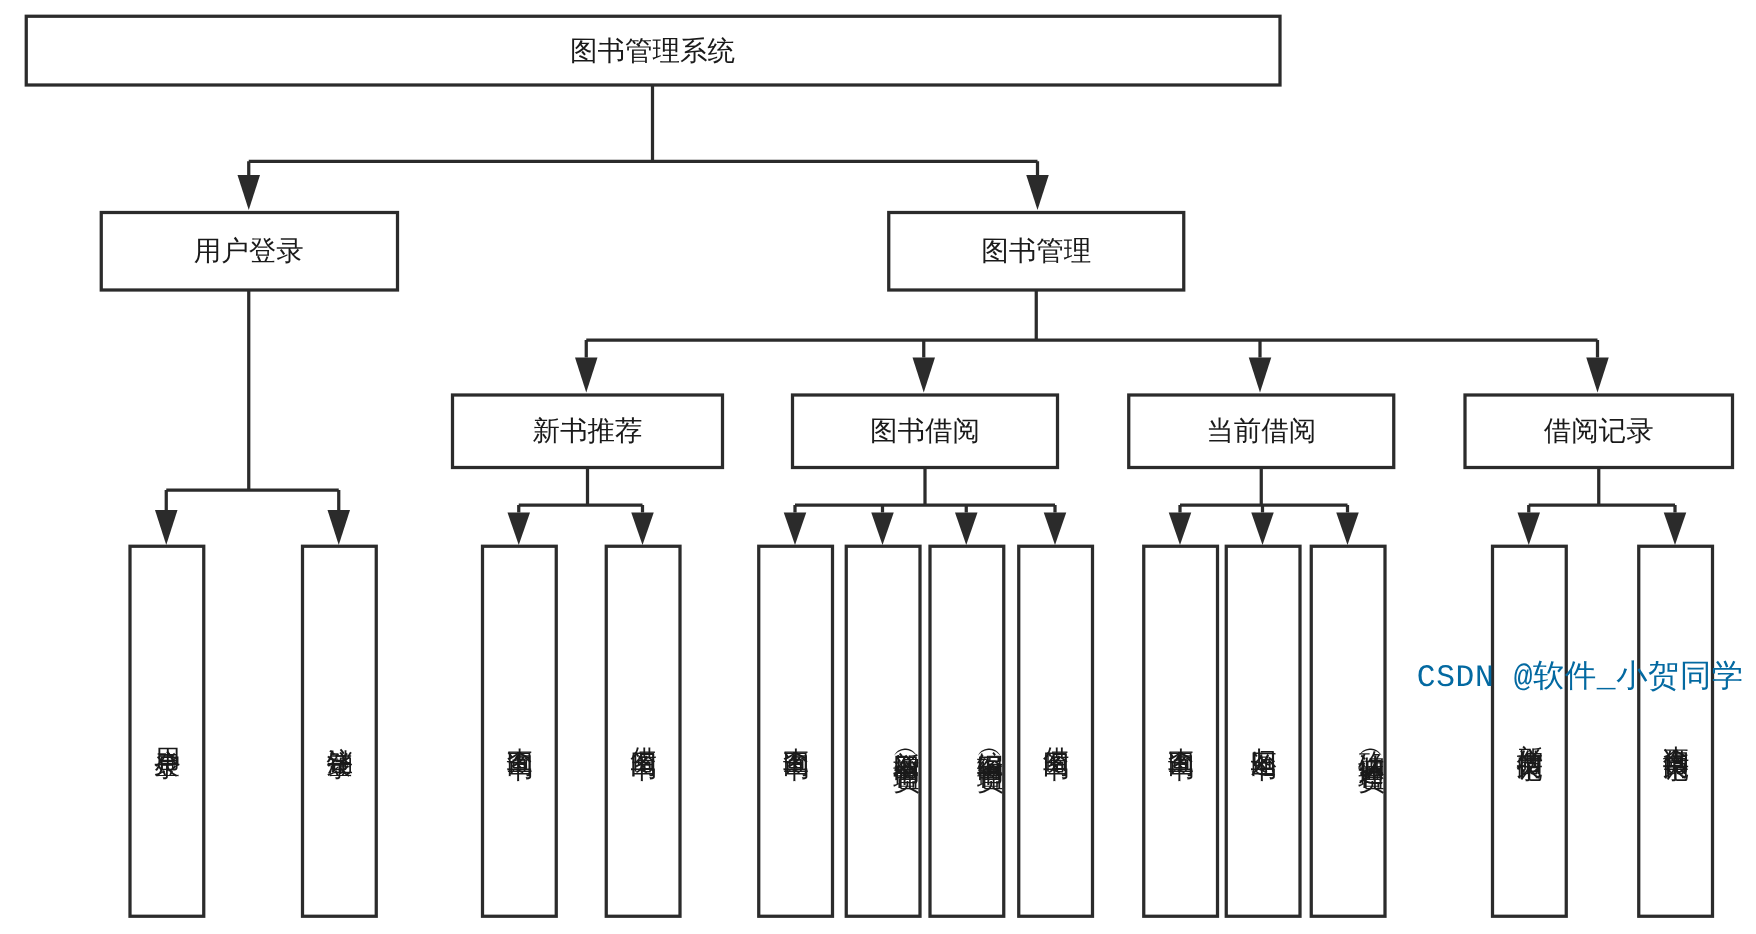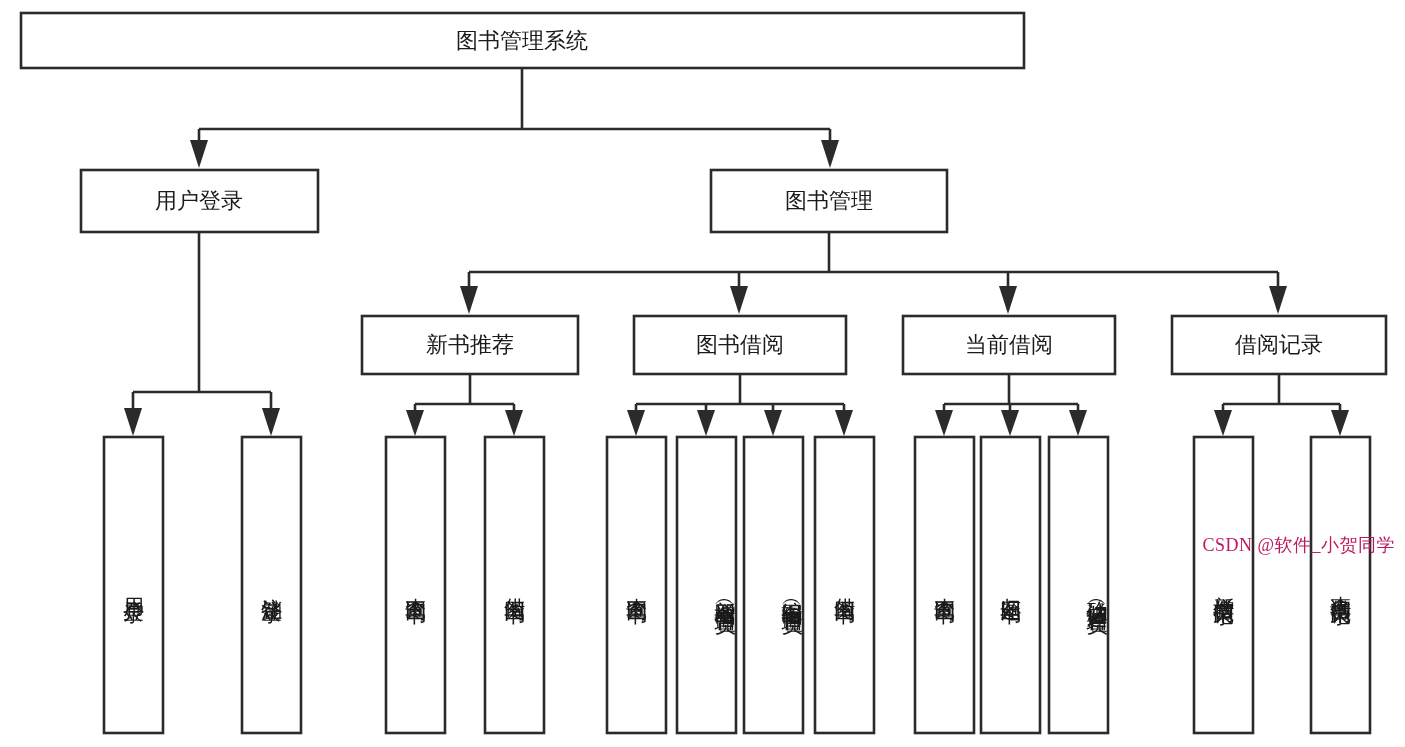--- a/index.html
+++ b/index.html
@@ -62,23 +62,23 @@
     align-items: center;
     justify-content: center;
     text-align: center;
     white-space: nowrap;
     pointer-events: none;
   }
   .watermark {
     position: absolute;
     right: 10px;
     bottom: 6px;
-    font-family: Liberation Serif, serif;
-    font-size: 18px;
-    color: #be185d;
+    font-family: Liberation Mono, monospace;
+    font-size: 25px;
+    color: #0369a1;
     white-space: nowrap;
     letter-spacing: 0.5px;
   }
 </style>
 </head>
 <body>
 
 <div id="diagram-root">
 
   <svg id="flow-svg" viewBox="0 0 1405 747">

